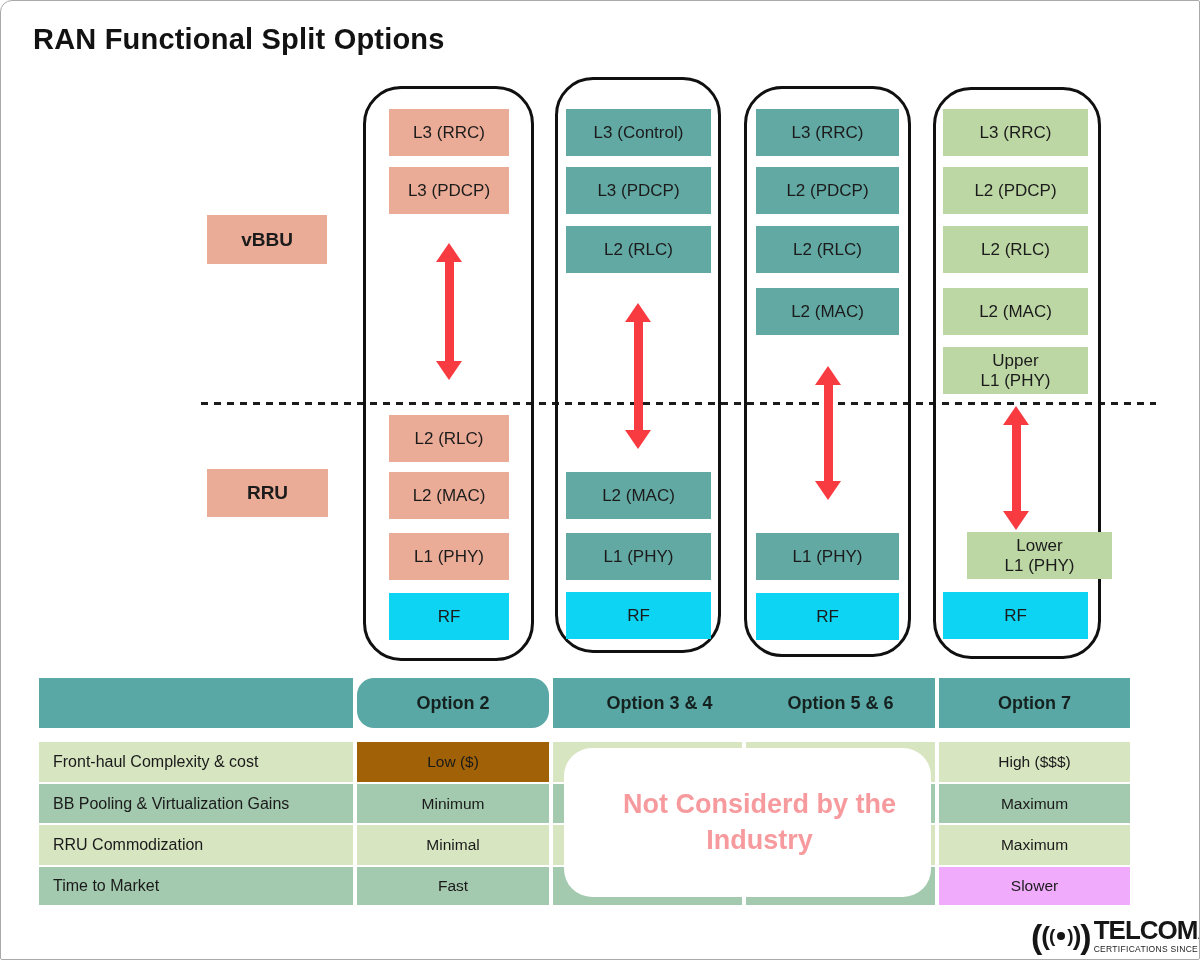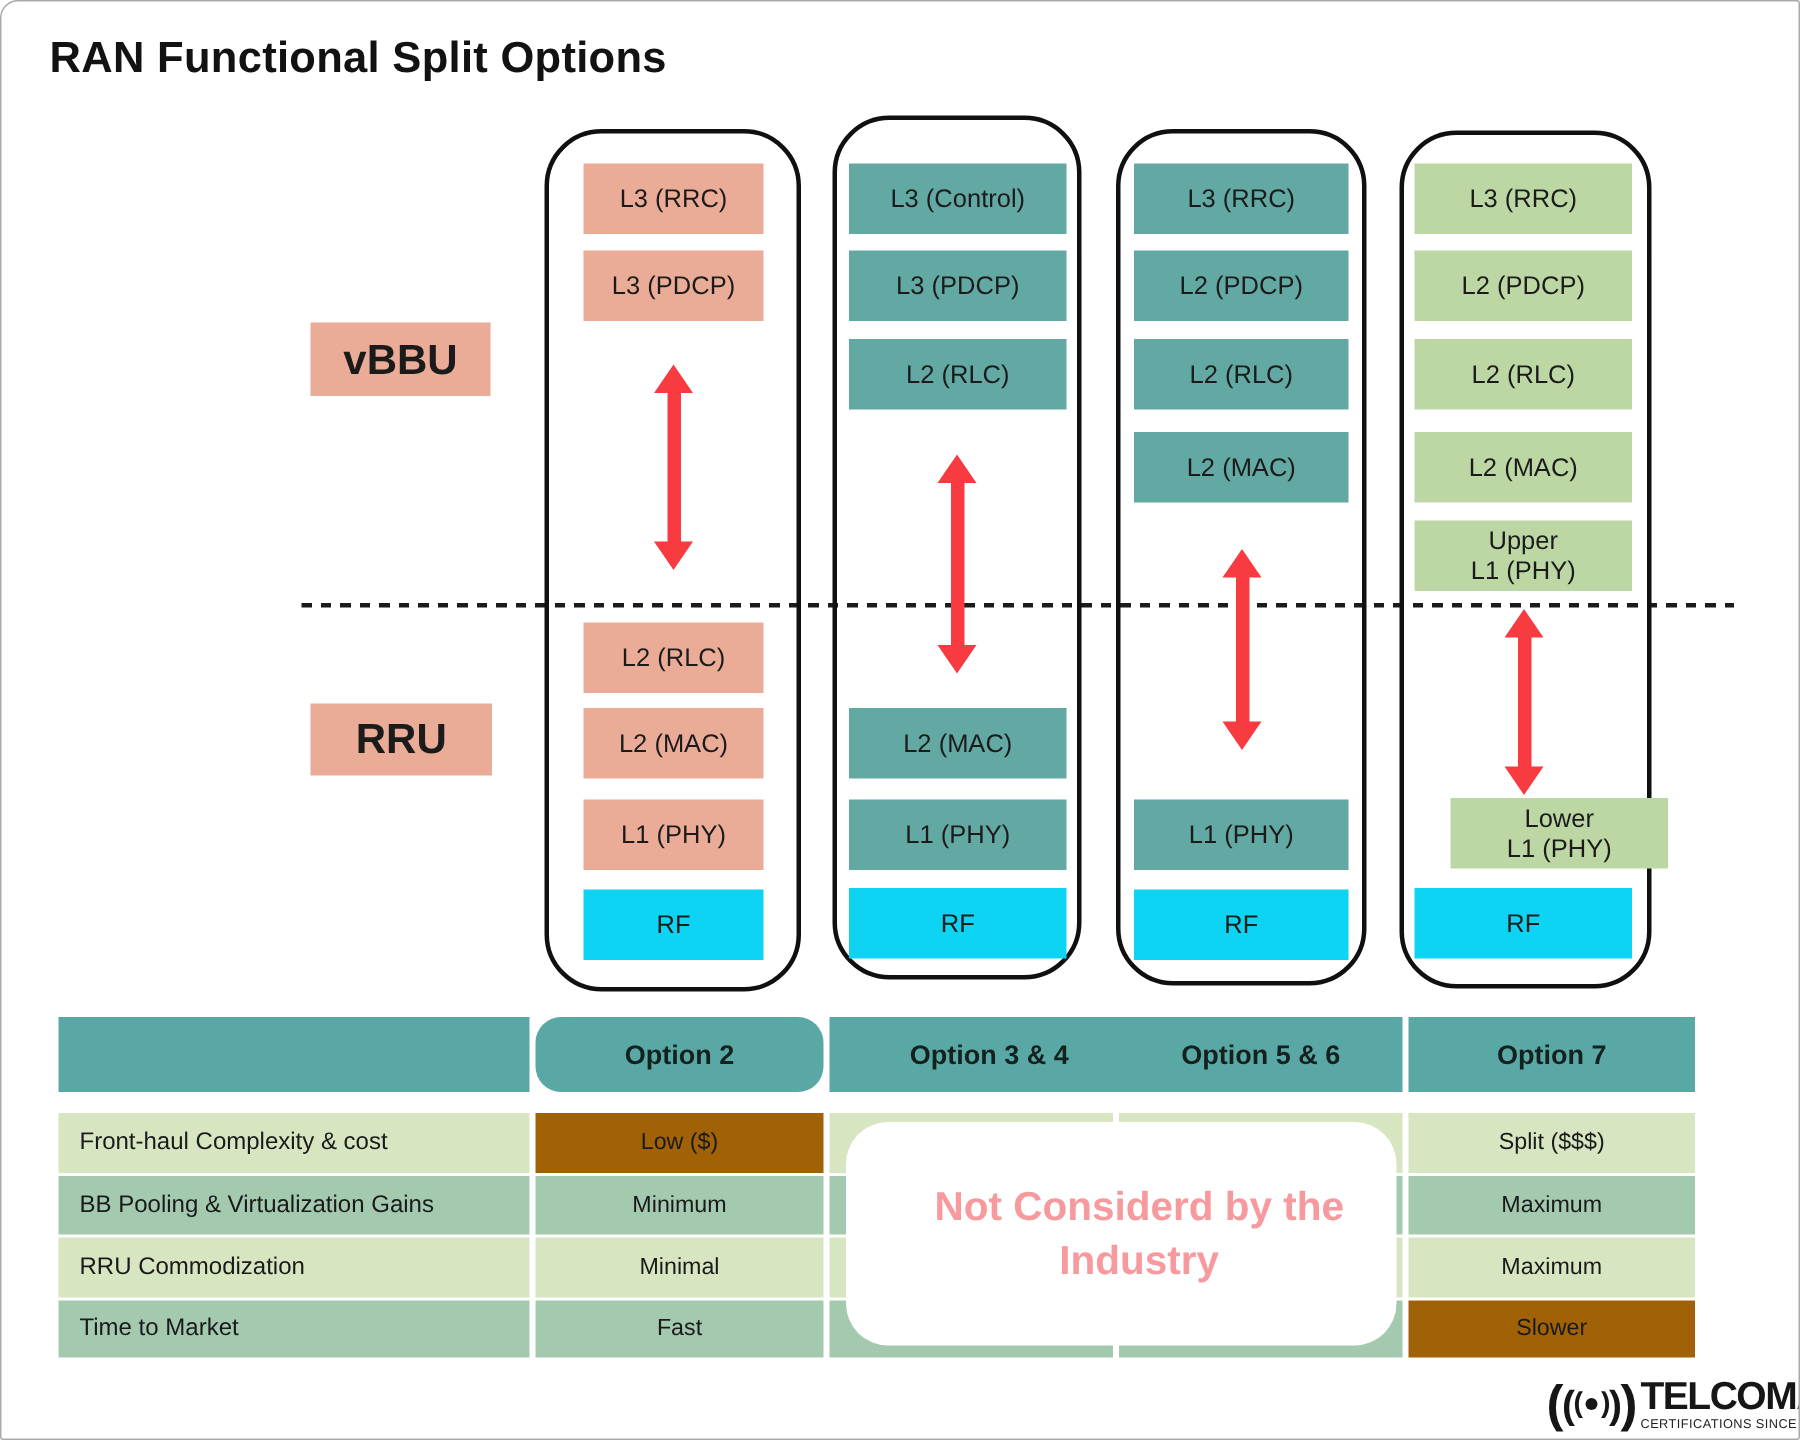--- a/index.html
+++ b/index.html
@@ -3,21 +3,21 @@
 <meta charset="utf-8">
 <style>
   html,body{margin:0;padding:0;background:#fff;}
   .canvas{
     position:relative;width:1198px;height:958px;background:#fff;
     border:1px solid #a9a9a9;border-radius:12px 2px 2px 2px;
     font-family:"Liberation Sans",sans-serif;overflow:hidden;box-sizing:content-box;
   }
   .page-title{position:absolute;left:32px;top:22px;font-size:29px;font-weight:700;color:#121212;letter-spacing:0.2px;}
   .side-label{position:absolute;display:flex;align-items:center;justify-content:center;
-    background:var(--salmon);color:#1b1b1b;font-weight:700;font-size:28px;}
+    background:var(--salmon);color:#1b1b1b;font-weight:700;font-size:19px;}
   .col-outline{position:absolute;border:3px solid #101010;border-radius:38px;background:transparent;box-sizing:border-box;}
   .layer-box{position:absolute;display:flex;align-items:center;justify-content:center;text-align:center;
     font-size:17px;color:#1b1b1b;line-height:1.12;white-space:pre-line;}
   .c-salmon{background:var(--salmon);}
   .c-teal{background:var(--teal);}
   .c-green{background:var(--green);}
   .c-cyan{background:var(--cyan);}
   .dash-line{position:absolute;left:200px;top:401px;width:955px;height:2.5px;
     background:repeating-linear-gradient(90deg,#1b1b1b 0 7px,transparent 7px 13px);}
   .arrowv{position:absolute;background:var(--red);}
@@ -95,36 +95,36 @@
   <div class="th-cell" style="left:356px;width:192px;border-radius:17px;">Option 2</div>
   <div class="th-cell" style="left:552px;width:189px;padding-left:12px;">Option 3 &amp; 4</div>
   <div class="th-cell" style="left:745px;width:189px;">Option 5 &amp; 6</div>
   <div class="th-cell" style="left:938px;width:191px;">Option 7</div>
 
   <div id="table-body">
       <div class="td-cell td-label" style="left: 38px; top: 741px; width: 314px; height: 40px; background: rgb(215, 229, 193);">Front-haul Complexity &amp; cost</div>
       <div class="td-cell td-value" style="left: 356px; top: 741px; width: 192px; height: 40px; background: #a16207;">Low ($)</div>
       <div class="td-cell td-value" style="left: 552px; top: 741px; width: 189px; height: 40px; background: rgb(215, 229, 193);"></div>
       <div class="td-cell td-value" style="left: 745px; top: 741px; width: 189px; height: 40px; background: rgb(215, 229, 193);"></div>
-      <div class="td-cell td-value" style="left: 938px; top: 741px; width: 191px; height: 40px; background: rgb(215, 229, 193);">Split ($$$)</div>
+      <div class="td-cell td-value" style="left: 938px; top: 741px; width: 191px; height: 40px; background: rgb(215, 229, 193);">High ($$$)</div>
       <div class="td-cell td-label" style="left: 38px; top: 783px; width: 314px; height: 39px; background: rgb(163, 201, 174);">BB Pooling &amp; Virtualization Gains</div>
       <div class="td-cell td-value" style="left: 356px; top: 783px; width: 192px; height: 39px; background: rgb(163, 201, 174);">Minimum</div>
       <div class="td-cell td-value" style="left: 552px; top: 783px; width: 189px; height: 39px; background: rgb(163, 201, 174);"></div>
       <div class="td-cell td-value" style="left: 745px; top: 783px; width: 189px; height: 39px; background: rgb(163, 201, 174);"></div>
       <div class="td-cell td-value" style="left: 938px; top: 783px; width: 191px; height: 39px; background: rgb(163, 201, 174);">Maximum</div>
       <div class="td-cell td-label" style="left: 38px; top: 824px; width: 314px; height: 40px; background: rgb(215, 229, 193);">RRU Commodization</div>
       <div class="td-cell td-value" style="left: 356px; top: 824px; width: 192px; height: 40px; background: rgb(215, 229, 193);">Minimal</div>
       <div class="td-cell td-value" style="left: 552px; top: 824px; width: 189px; height: 40px; background: rgb(215, 229, 193);"></div>
       <div class="td-cell td-value" style="left: 745px; top: 824px; width: 189px; height: 40px; background: rgb(215, 229, 193);"></div>
       <div class="td-cell td-value" style="left: 938px; top: 824px; width: 191px; height: 40px; background: rgb(215, 229, 193);">Maximum</div>
       <div class="td-cell td-label" style="left: 38px; top: 866px; width: 314px; height: 38px; background: rgb(163, 201, 174);">Time to Market</div>
       <div class="td-cell td-value" style="left: 356px; top: 866px; width: 192px; height: 38px; background: rgb(163, 201, 174);">Fast</div>
       <div class="td-cell td-value" style="left: 552px; top: 866px; width: 189px; height: 38px; background: rgb(163, 201, 174);"></div>
       <div class="td-cell td-value" style="left: 745px; top: 866px; width: 189px; height: 38px; background: rgb(163, 201, 174);"></div>
-      <div class="td-cell td-value" style="left: 938px; top: 866px; width: 191px; height: 38px; background: #a16207;">Slower</div>
+      <div class="td-cell td-value" style="left: 938px; top: 866px; width: 191px; height: 38px; background: #f0abfc;">Slower</div>
     </div>
 
   <div class="overlay-box">
     <div class="overlay-text">Not Considerd by the
 Industry</div>
   </div>
 
   <div class="logo">
     <div class="logo-icon">
       <span class="p1">(</span>

